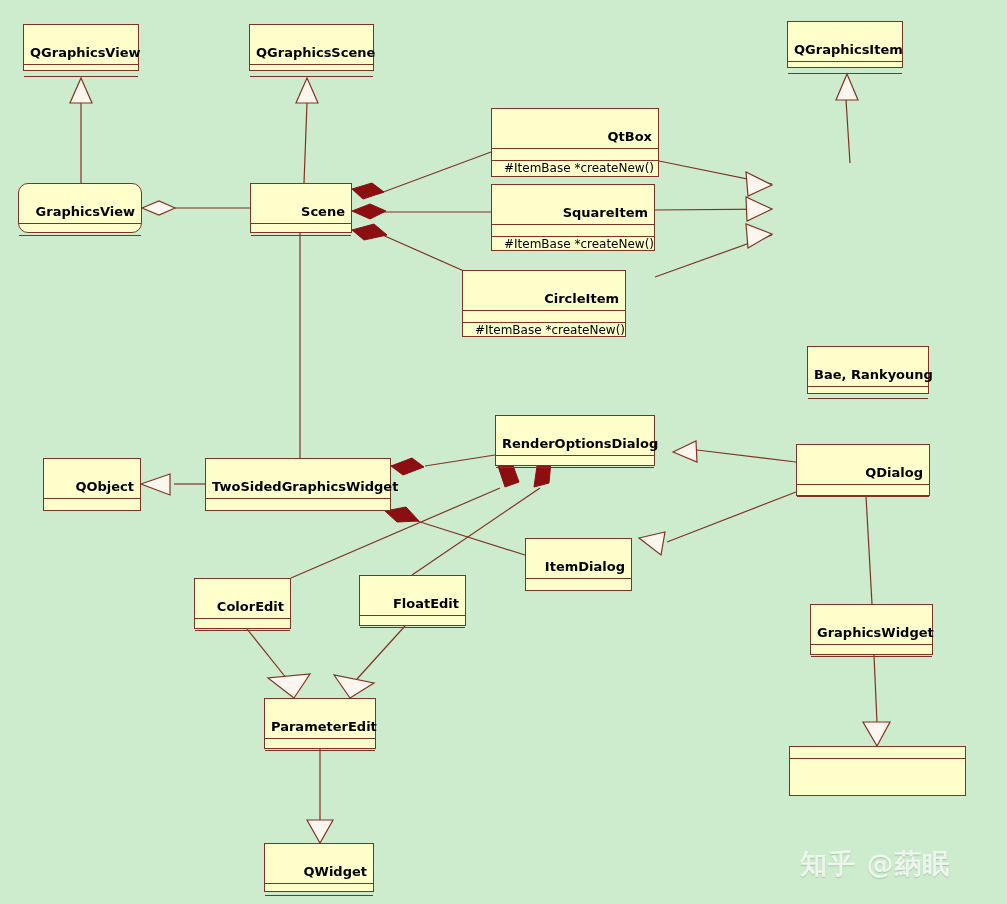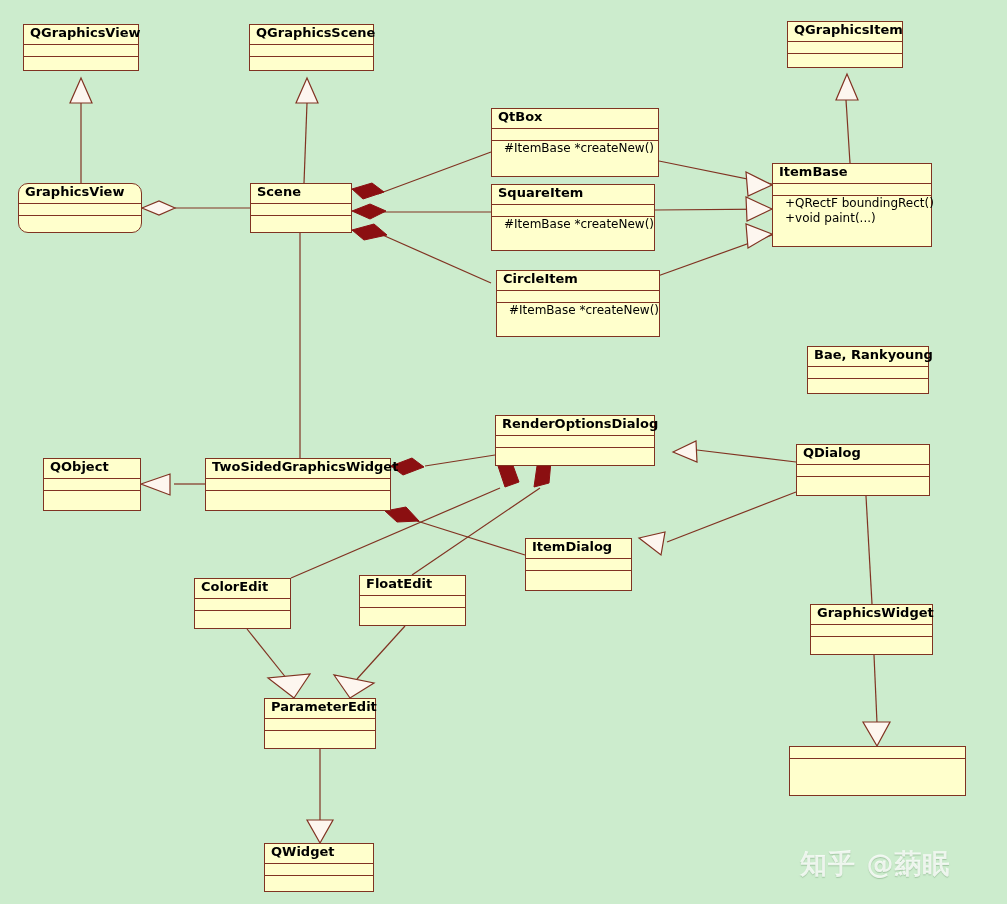--- a/index.html
+++ b/index.html
@@ -14,25 +14,25 @@
   svg.links{position:absolute;left:0;top:0;width:1007px;height:904px;pointer-events:none;}
   .uml-class{
     position:absolute;
     background:#ffffcc;
     border:1px solid #803322;
     box-sizing:border-box;
     display:flex;
     flex-direction:column;
   }
   .uml-name{
-    text-align:left;
+    text-align:right;
     font-weight:bold;
     font-size:13px;
     color:#000;
-    padding:0 6px 4px 6px;
+    padding:20px 6px 4px 6px;
     border-bottom:1px solid #803322;
     white-space:nowrap;
     line-height:15px;
   }
   .uml-attrs{
     border-bottom:1px solid #803322;
     min-height:11px;
     font-size:12px;
     padding:0 4px;
     line-height:13px;
@@ -183,36 +183,28 @@
   </div>
 
   <div class="uml-class" style="left: 491px; top: 184px; width: 164px; height: 67px;">
     <div class="uml-name">SquareItem</div>
     <div class="uml-attrs"></div>
     <div class="uml-ops">
       <span class="op">#ItemBase *createNew()</span>
     </div>
   </div>
 
-  <div class="uml-class" style="left: 496px; top: 270px; width: 164px; height: 67px;">
+  <div class="uml-class" style="left: 462px; top: 270px; width: 164px; height: 67px;">
     <div class="uml-name">CircleItem</div>
     <div class="uml-attrs"></div>
     <div class="uml-ops">
       <span class="op">#ItemBase *createNew()</span>
     </div>
   </div>
 
-  <div class="uml-class" style="left: 772px; top: 163px; width: 160px; height: 84px;">
-    <div class="uml-name">ItemBase</div>
-    <div class="uml-attrs"></div>
-    <div class="uml-ops">
-      <span class="op">+QRectF boundingRect()</span>
-      <span class="op">+void paint(...)</span>
-    </div>
-  </div>
 
   <div class="uml-class" style="left: 807px; top: 346px; width: 122px; height: 48px;">
     <div class="uml-name">Bae, Rankyoung</div>
     <div class="uml-attrs"></div>
     <div class="uml-ops"></div>
   </div>
 
   <div class="uml-class" style="left: 495px; top: 415px; width: 160px; height: 51px;">
     <div class="uml-name">RenderOptionsDialog</div>
     <div class="uml-attrs"></div>

